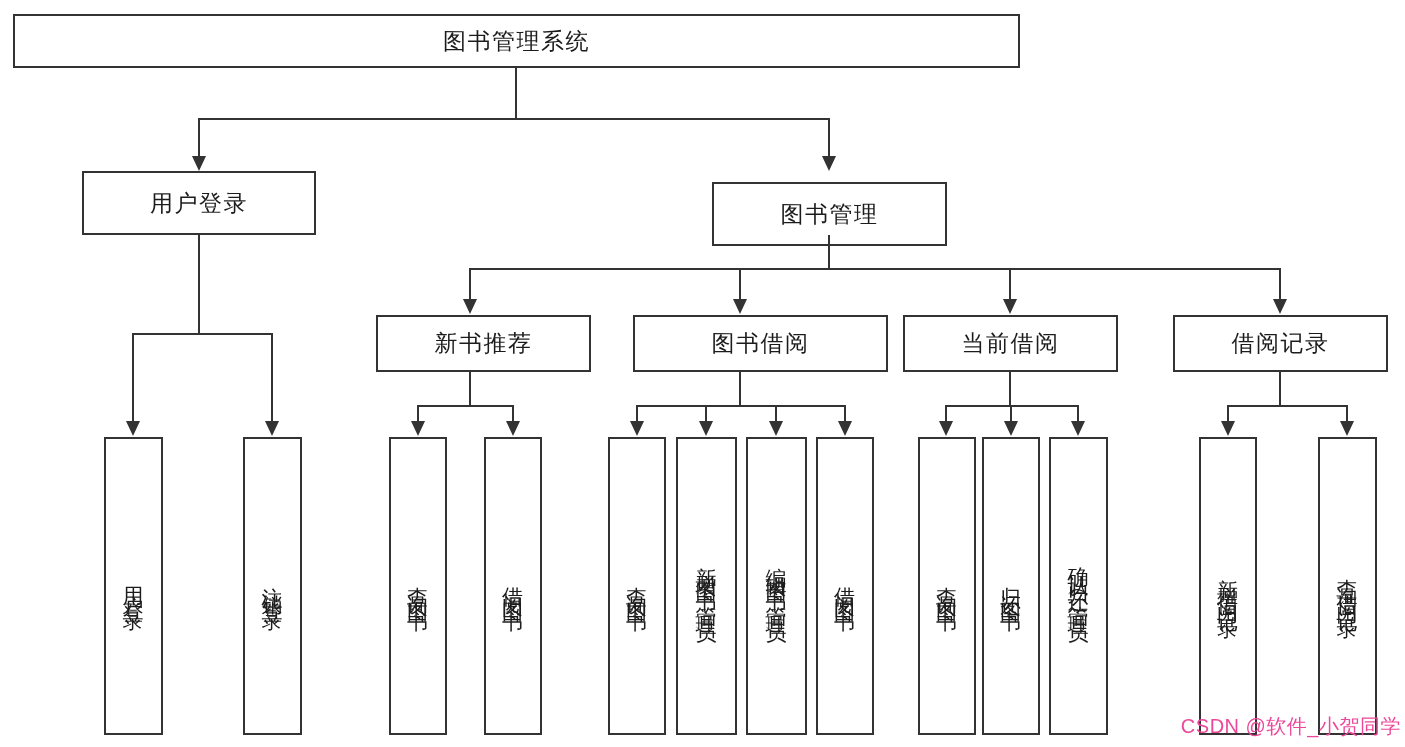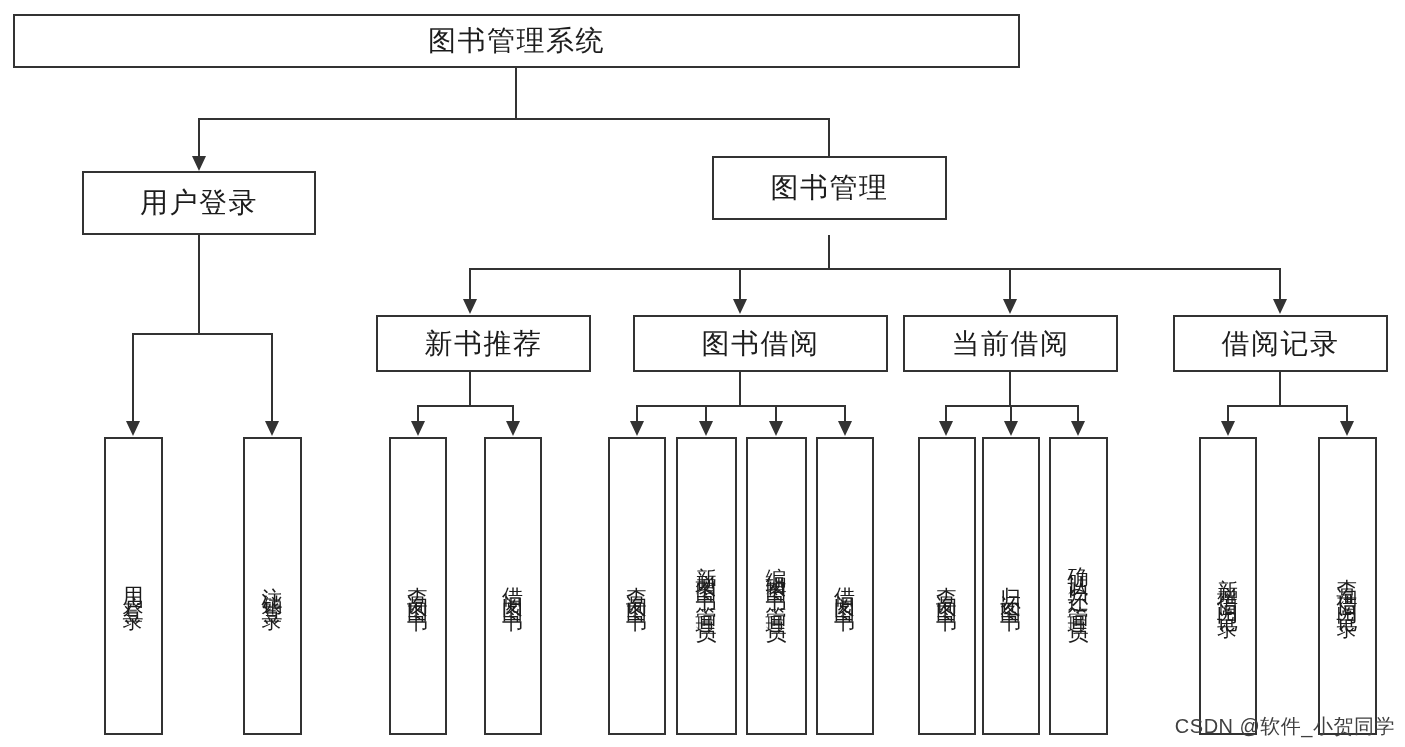--- a/index.html
+++ b/index.html
@@ -14,21 +14,21 @@
   .box {
     position: absolute;
     box-sizing: border-box;
     border: 2px solid #333333;
     background: #ffffff;
     display: flex;
     align-items: center;
     justify-content: center;
     color: #1c1c1c;
   }
-  .hlabel { font-size: 28px; letter-spacing: 1.5px; white-space: nowrap; }
+  .hlabel { font-size: 23px; letter-spacing: 1.5px; white-space: nowrap; }
   .leaf {
     position: absolute;
     box-sizing: border-box;
     border: 2px solid #333333;
     background: #ffffff;
     top: 437px;
     height: 298px;
     display: flex;
     align-items: center;
     justify-content: center;
@@ -46,24 +46,24 @@
   .hline { position: absolute; height: 2px; background: #333333; }
   .ahead {
     position: absolute;
     width: 0; height: 0;
     border-left: 7px solid transparent;
     border-right: 7px solid transparent;
     border-top: 15px solid #333333;
   }
   #watermark {
     position: absolute;
-    right: 10px;
+    right: 4px;
     top: 713px;
     font-size: 20px;
-    color: #404040;
+    color: #ec4899;
     letter-spacing: 0.5px;
     z-index: 5;
     white-space: nowrap;
   }
 </style>
 </head>
 <body>
 
 <div id="stage">
 
@@ -74,21 +74,21 @@
   <div class="vline" style="left:515px; top:68px; height:52px;"></div>
   <div class="hline" style="left:198px; top:118px; width:632px;"></div>
   <div class="vline" style="left:198px; top:118px; height:39px;"></div>
   <div class="ahead" style="left:192px; top:156px;"></div>
   <div class="vline" style="left:828px; top:118px; height:39px;"></div>
   <div class="ahead" style="left:822px; top:156px;"></div>
 
   <div class="box" style="left:82px; top:171px; width:234px; height:64px;">
     <span class="hlabel">用户登录</span>
   </div>
-  <div class="box" style="left:712px; top:156px; width:235px; height:64px;">
+  <div class="box" style="left:712px; top:182px; width:235px; height:64px;">
     <span class="hlabel">图书管理</span>
   </div>
 
   <div class="vline" style="left:198px; top:235px; height:100px;"></div>
   <div class="hline" style="left:132px; top:333px; width:141px;"></div>
   <div class="vline" style="left:132px; top:333px; height:89px;"></div>
   <div class="ahead" style="left:126px; top:421px;"></div>
   <div class="vline" style="left:271px; top:333px; height:89px;"></div>
   <div class="ahead" style="left:265px; top:421px;"></div>
 

